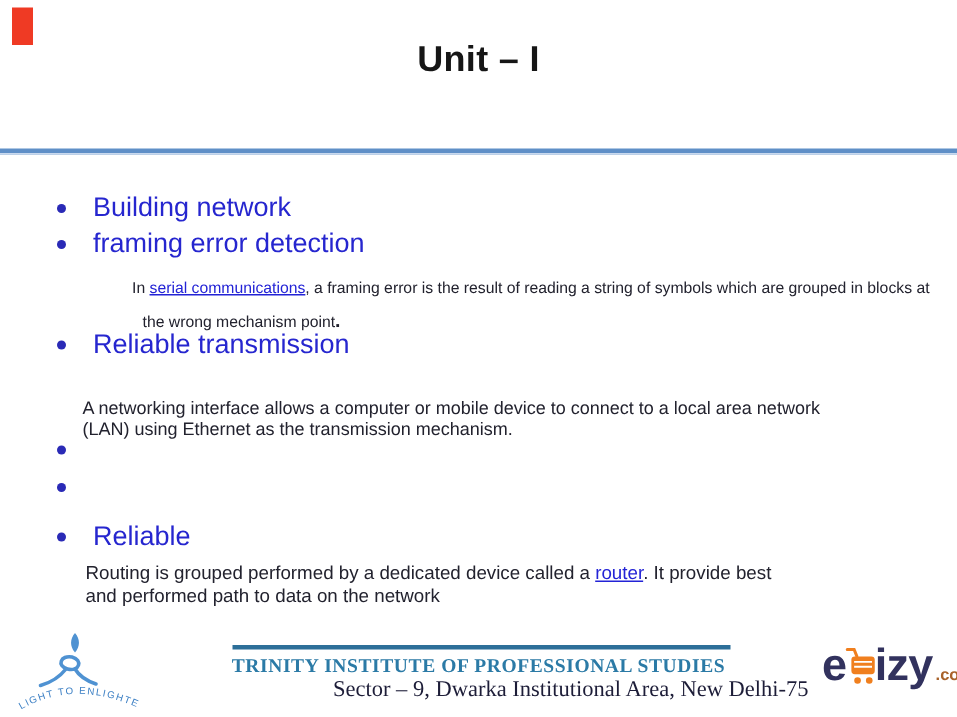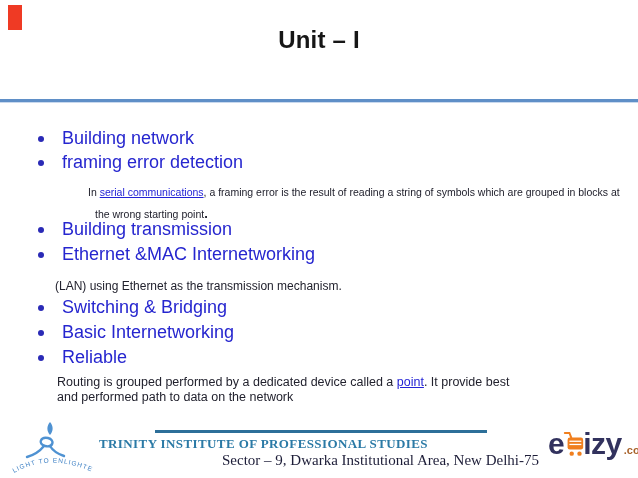--- a/index.html
+++ b/index.html
@@ -44,21 +44,21 @@
   .note-framing{left:48px;top:181px;font-size:10.5px;line-height:22px;margin-left:40px;}
   .note-framing .l2{margin-left:7px;}
   .big-period{font-weight:bold;font-size:13px;}
   .note-ethernet{left:55px;top:265px;font-size:12px;line-height:14px;}
   .note-routing{left:57px;top:375px;font-size:12.5px;line-height:15px;}
   .footer-line{
     position:absolute;left:155px;top:430px;width:332px;height:3px;
     background:#2d6f99;
   }
   .footer-institute{
-    position:absolute;left:99px;top:436px;width:440px;text-align:left;
+    position:absolute;left:99px;top:436px;width:440px;text-align:center;
     font-family:"Liberation Serif",serif;font-weight:bold;
     font-size:13px;color:#2b7aa6;letter-spacing:0.4px;white-space:nowrap;
   }
   .footer-address{
     position:absolute;left:99px;top:452px;width:440px;text-align:right;
     font-family:"Liberation Serif",serif;
     font-size:15px;color:#1d1d38;white-space:nowrap;
   }
   .left-logo{position:absolute;left:4px;top:420px;}
   .brand{
@@ -89,52 +89,46 @@
     <span class="dot"></span>
     <span>framing error detection</span>
   </div>
   <div class="bullet" style="top:128px">
     <span class="dot"></span>
     <span>Building network</span>
   </div>
 
   <div class="note note-framing">
     <span>In </span><a>serial communications</a><span>, a framing error is the result of reading a string of symbols which are grouped in blocks at</span><br>
-    <span class="l2">the wrong starting point</span><span class="big-period">.</span>
+    <span class="l2">the wrong mechanism point</span><span class="big-period">.</span>
   </div>
 
   <div class="bullet" style="top:219px">
     <span class="dot"></span>
-    <span>Building transmission</span>
-  </div>
-  <div class="bullet" style="top:244px">
-    <span class="dot"></span>
-    <span>Ethernet &amp;MAC Internetworking</span>
+    <span>Reliable transmission</span>
   </div>
 
   <div class="note note-ethernet">
-    <br>
+    <span>A networking interface allows a computer or mobile device to connect to a local area network</span><br>
     <span>(LAN) using Ethernet as the transmission mechanism.</span>
   </div>
 
   <div class="bullet" style="top:297px">
     <span class="dot"></span>
-    <span>Switching &amp; Bridging</span>
   </div>
   <div class="bullet" style="top:322px">
     <span class="dot"></span>
-    <span>Basic Internetworking</span>
   </div>
   <div class="bullet" style="top:347px">
     <span class="dot"></span>
     <span>Reliable</span>
   </div>
 
   <div class="note note-routing">
-    <span>Routing is grouped performed by a dedicated device called a </span><a>point</a><span>. It provide best</span><br>
+    <span>Routing is grouped performed by a dedicated device called a </span><a>router</a><span>. It provide best</span><br>
     <span>and performed path to data on the network</span>
   </div>
 
   <div class="footer-line"></div>
   <div class="footer-institute">TRINITY INSTITUTE OF PROFESSIONAL STUDIES</div>
   <div class="footer-address">Sector – 9, Dwarka Institutional Area, New Delhi-75</div>
 
   <svg class="left-logo" width="92" height="57" viewBox="0 0 92 57">
     <path d="M46 2 C49.5 6 49.5 11 46 15 C42.5 11 42.5 6 46 2" fill="#4f92d2"></path>
     <g stroke="#4f92d2" stroke-width="2.4" fill="none" stroke-linecap="round">

